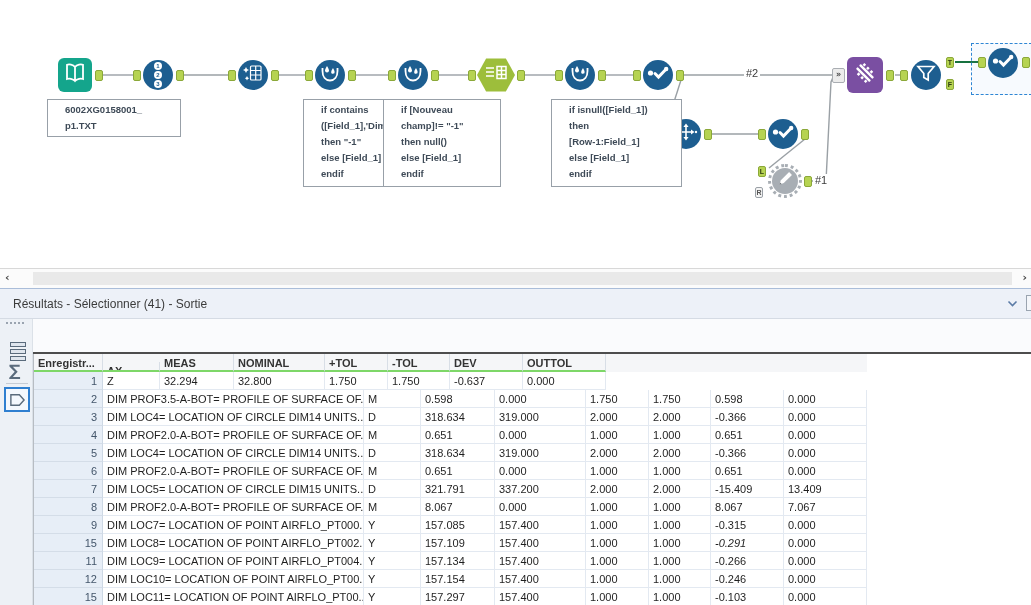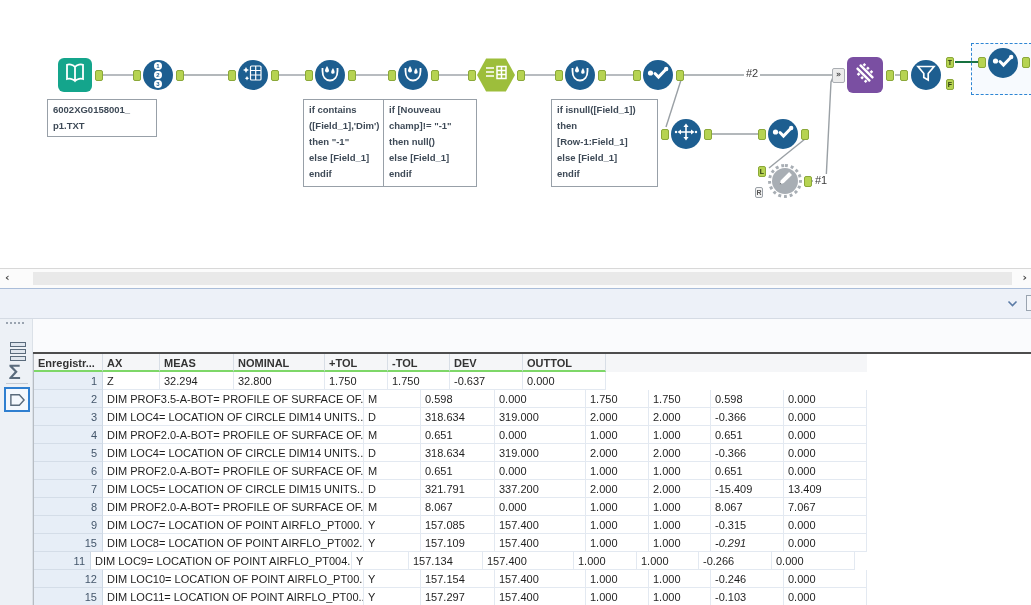--- a/index.html
+++ b/index.html
@@ -12,21 +12,21 @@
   .circ{width:30px;height:30px;border-radius:50%;background:#1d5e90;display:flex;
         align-items:center;justify-content:center;}
   .sq{width:34px;height:34px;border-radius:6px;display:flex;align-items:center;justify-content:center;}
   .anch{position:absolute;width:8px;height:11px;background:#b6d352;border:1px solid #8ba839;
         border-radius:2px;box-sizing:border-box;font:bold 7px/9px "Liberation Sans",sans-serif;
         color:#2e3b10;text-align:center;}
   .anch.gray{background:#f4f4f4;border-color:#9aa0a6;color:#555;}
   .chip{position:absolute;width:11px;height:13px;background:#ececec;border:1px solid #a9adb2;
         border-radius:2px;font:bold 8px/11px "DejaVu Sans",sans-serif;color:#444;text-align:center;}
   .ann{position:absolute;background:#fff;border:1px solid #98a0a8;color:#3e4a57;
-       font:bold 9.5px/16px "Liberation Sans",sans-serif;padding:2px 5px;white-space:pre-line;
+       font:bold 9.5px/16px "Liberation Sans",sans-serif;padding:2px 17px;white-space:pre-line;
        overflow:hidden;}
   .ann.big{font-size:10.5px;line-height:17.5px;}
   .wlabel{position:absolute;font:11px "Liberation Sans",sans-serif;color:#3c3c3c;background:#fff;padding:0 2px;}
   .rid-dot{width:8px;height:8px;border-radius:50%;background:#fff;color:#1d5e90;
            font:bold 6px/8px "Liberation Sans",sans-serif;text-align:center;margin:0.5px 0;}
   .hex{width:38px;height:36px;background:#9dbe3b;display:flex;align-items:center;justify-content:center;
        clip-path:polygon(0% 50%,24% 4%,76% 4%,100% 50%,76% 96%,24% 96%);}
   .macro-ring{width:34px;height:34px;border-radius:50%;border:3px dotted #a8aeb4;box-sizing:border-box;
               display:flex;align-items:center;justify-content:center;}
   .macro-core{width:26px;height:26px;border-radius:50%;background:#a8aeb4;display:flex;
@@ -287,20 +287,21 @@
 endif</div>
 </div>
 
 <div id="hscroll">
   <span class="arr" style="left:5px;">‹</span>
   <div id="hthumb"></div>
   <span class="arr" style="right:4px;">›</span>
 </div>
 
 <div id="rheader">
+  <span class="title">Résultats - Sélectionner (41) - Sortie</span>
   <span style="position:absolute;left:1006px;top:7px;">
     <svg width="13" height="13" viewBox="0 0 13 13">
         <path d="M2.5 4.5 L6.5 8.5 L10.5 4.5" fill="none" stroke="#5b7ba6" stroke-width="1.6"></path>
       </svg>
   </span>
   <span style="position:absolute;left:1026px;top:6px;width:10px;height:14px;border:1px solid #9aa4b0;border-right:none;background:#f4f6fa;"></span>
 </div>
 
 <div id="rtoolbar">
   
@@ -340,21 +341,21 @@
     <svg width="18" height="16" viewBox="0 0 19 17">
         <polygon points="3,3 12,3 17,8.5 12,14 3,14" fill="none" stroke="#5a6b7c" stroke-width="1.5"></polygon>
       </svg>
   </span>
 </div>
 
 <div id="gridtopline"></div>
 <div id="grid">
   <div class="hrow" id="grid-header">
       <div class="hcell" style="width: 69px;">Enregistr...</div>
-      <div class="hcell" style="width: 57px;">AX</div>
+      <div class="hcell" style="width: 57px; margin-top: 8px;">AX</div>
       <div class="hcell" style="width: 74px;">MEAS</div>
       <div class="hcell" style="width: 91px;">NOMINAL</div>
       <div class="hcell" style="width: 63px;">+TOL</div>
       <div class="hcell" style="width: 62px;">-TOL</div>
       <div class="hcell" style="width: 73px;">DEV</div>
       <div class="hcell" style="width: 83px;">OUTTOL</div>
     </div>
   <div id="grid-body">
       <div class="trow">
         <div class="numcell" style="width: 69px;">1</div>
@@ -459,21 +460,21 @@
         <div class="cell" style="width: 261px;">DIM LOC8= LOCATION OF POINT AIRFLO_PT002...</div>
         <div class="cell" style="width: 57px;">Y</div>
         <div class="cell" style="width: 74px;">157.109</div>
         <div class="cell" style="width: 91px;">157.400</div>
         <div class="cell" style="width: 63px;">1.000</div>
         <div class="cell" style="width: 62px;">1.000</div>
         <div class="cell" style="width: 73px; font-style: italic;">-0.291</div>
         <div class="cell" style="width: 83px;">0.000</div>
       </div>
       <div class="trow">
-        <div class="numcell" style="width: 57px;">11</div>
+        <div class="numcell" style="width: 69px;">11</div>
         <div class="cell" style="width: 261px;">DIM LOC9= LOCATION OF POINT AIRFLO_PT004...</div>
         <div class="cell" style="width: 57px;">Y</div>
         <div class="cell" style="width: 74px;">157.134</div>
         <div class="cell" style="width: 91px;">157.400</div>
         <div class="cell" style="width: 63px;">1.000</div>
         <div class="cell" style="width: 62px;">1.000</div>
         <div class="cell" style="width: 73px;">-0.266</div>
         <div class="cell" style="width: 83px;">0.000</div>
       </div>
       <div class="trow">

